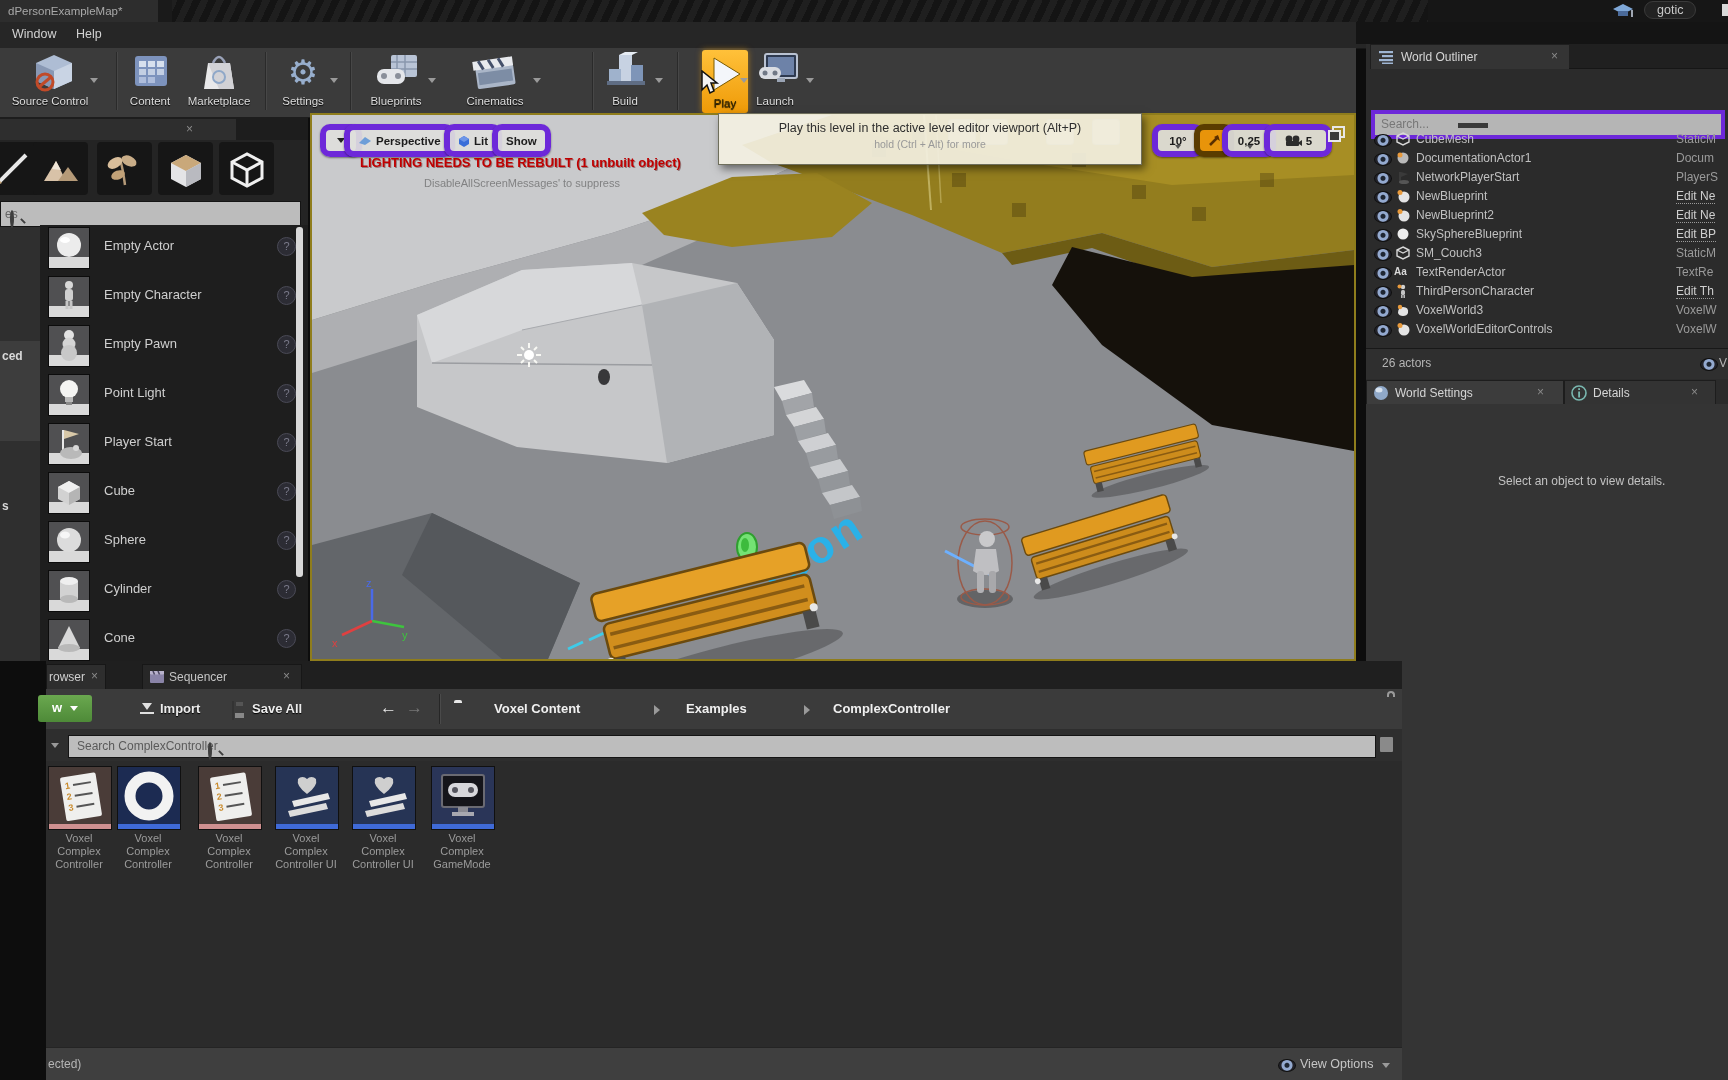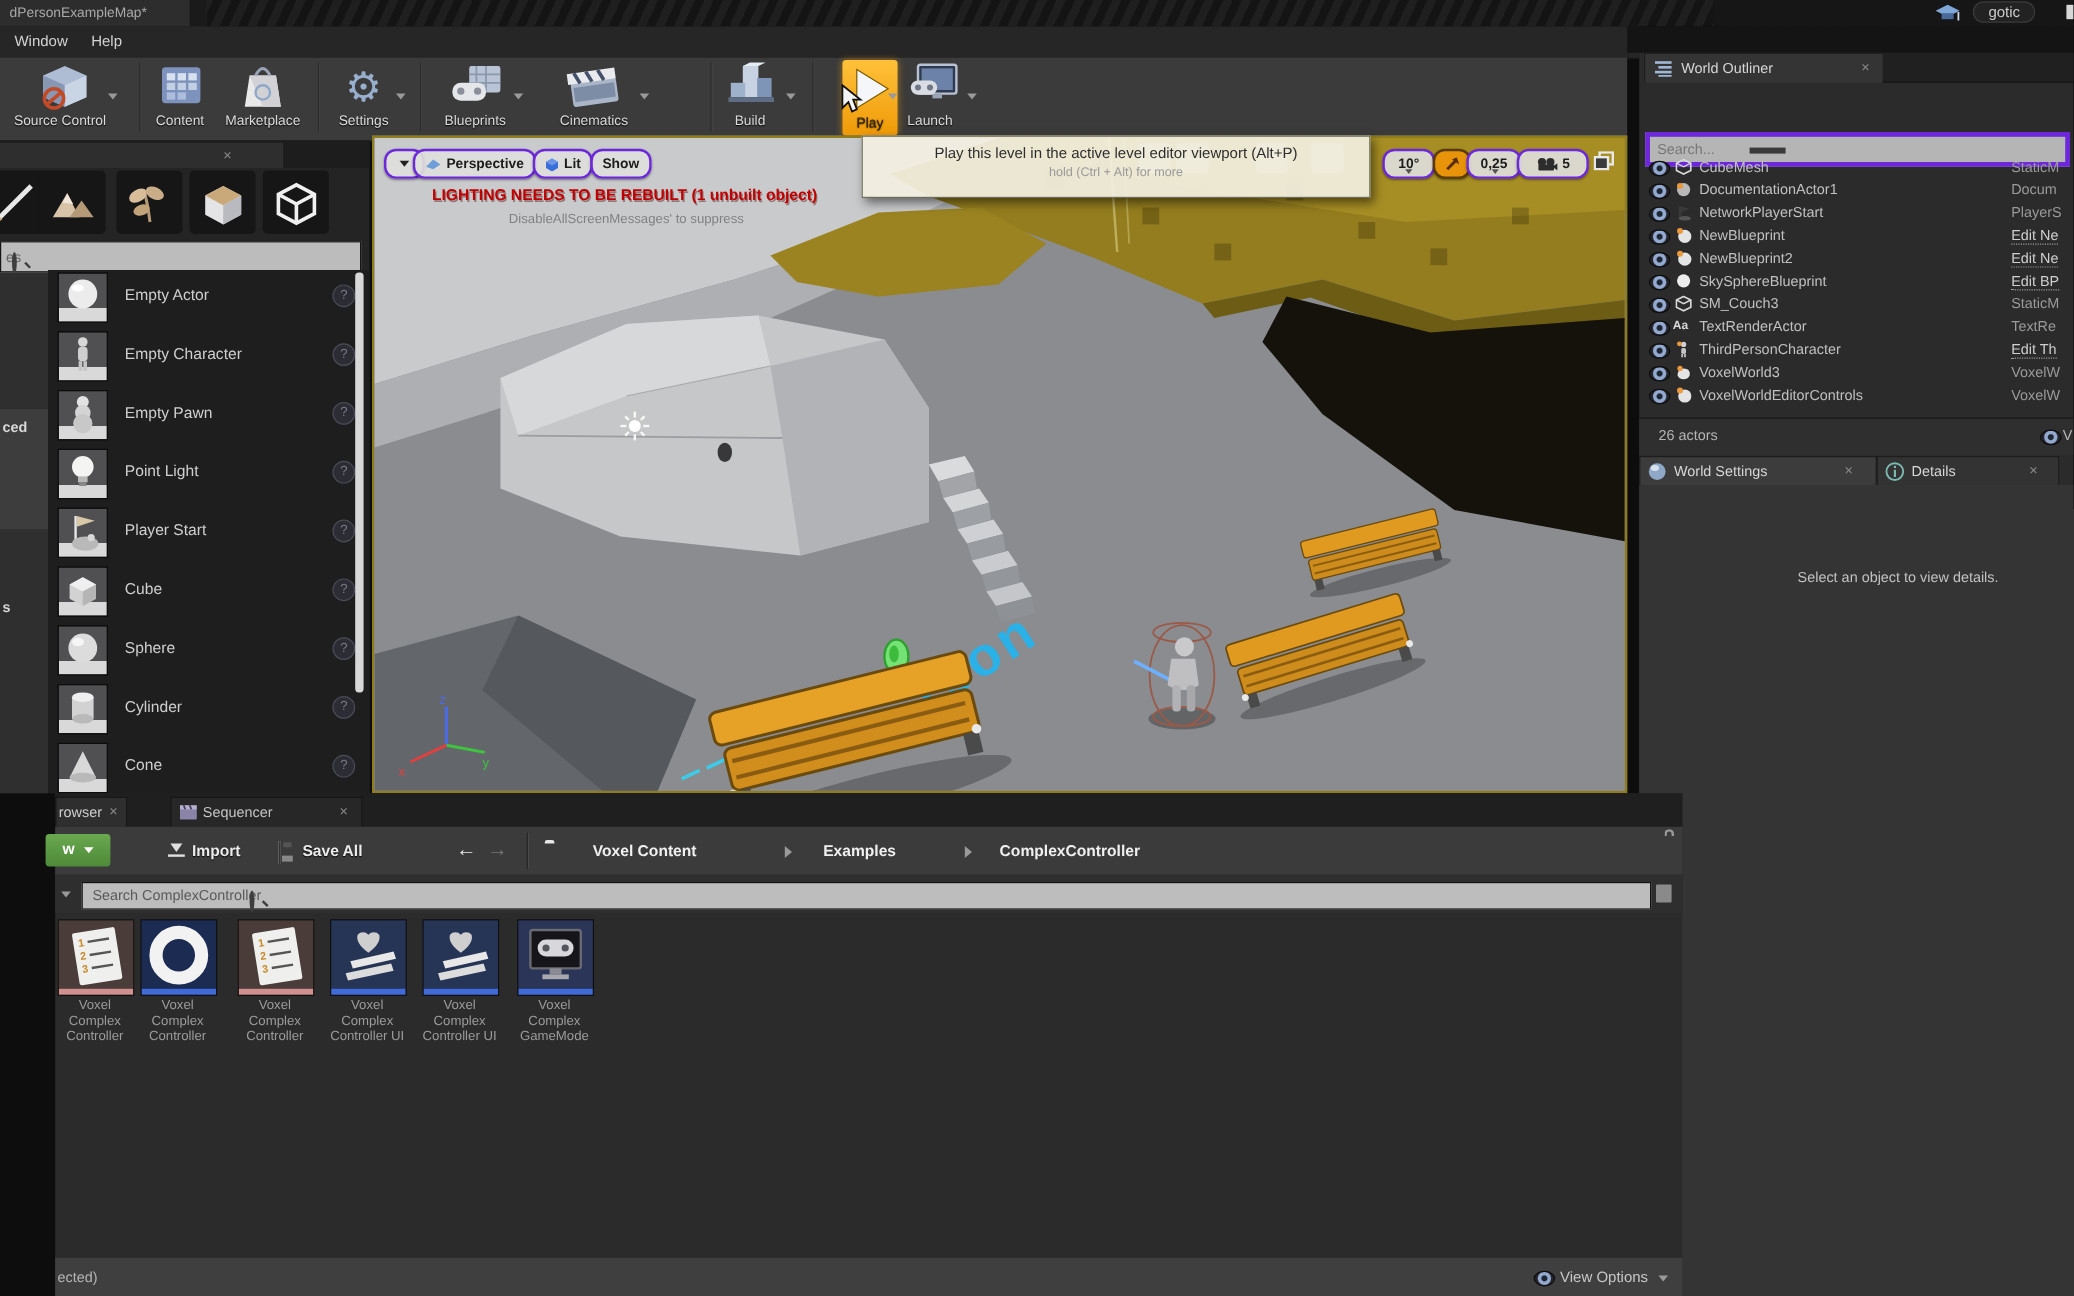--- a/index.html
+++ b/index.html
@@ -39,21 +39,21 @@
   .mrow{left:8px;width:252px;height:44px;}
   .mthumb{left:0;top:2px;width:40px;height:40px;border:1px solid #0c0c0c;
     background:linear-gradient(#505052 72%,#d9d9d9 72%);}
   .mlabel{left:56px;top:13px;font-size:13px;color:#cfcfcf;}
   .mhelp{right:4px;top:12px;width:17px;height:17px;border-radius:50%;background:#2c2c34;
     border:1px solid #4a4a56;color:#7a7a8a;font-size:11px;text-align:center;line-height:16px;}
   .mscroll{left:296px;top:110px;width:7px;height:350px;background:#d8d8d8;border-radius:3px;}
   
   .viewport{left:310px;top:113px;width:1046px;height:548px;background:#8a8c90;
     border:2px solid #8f7d1c;box-sizing:border-box;}
-  .vpill{height:21px;background:rgba(222,222,220,.92);border:2px solid #6d28d9;border-radius:10px;
+  .vpill{height:21px;background:rgba(222,222,220,.92);border:6px solid #6d28d9;border-radius:10px;
     color:#1c1c1c;font-weight:bold;font-size:11.5px;display:flex;align-items:center;
     justify-content:center;gap:4px;padding:0 8px;box-shadow:0 1px 2px rgba(0,0,0,.45);}
   .vwarn{color:#c00000;font-weight:bold;font-size:13px;text-shadow:1px 1px 0 rgba(70,0,0,.4);}
   .vhint{color:rgba(70,70,70,.55);font-size:11px;}
   .tinycaret{width:0;height:0;border-left:3px solid transparent;border-right:3px solid transparent;
     border-top:4px solid #555;}
   
   .tooltip{left:718px;top:113px;width:422px;height:50px;background:rgba(243,240,226,.92);
     border:1px solid #6e6e5c;box-shadow:3px 4px 8px rgba(0,0,0,.5);z-index:60;text-align:center;}
   .tt1{font-size:12.5px;color:#2e2e2e;margin-top:7px;}

